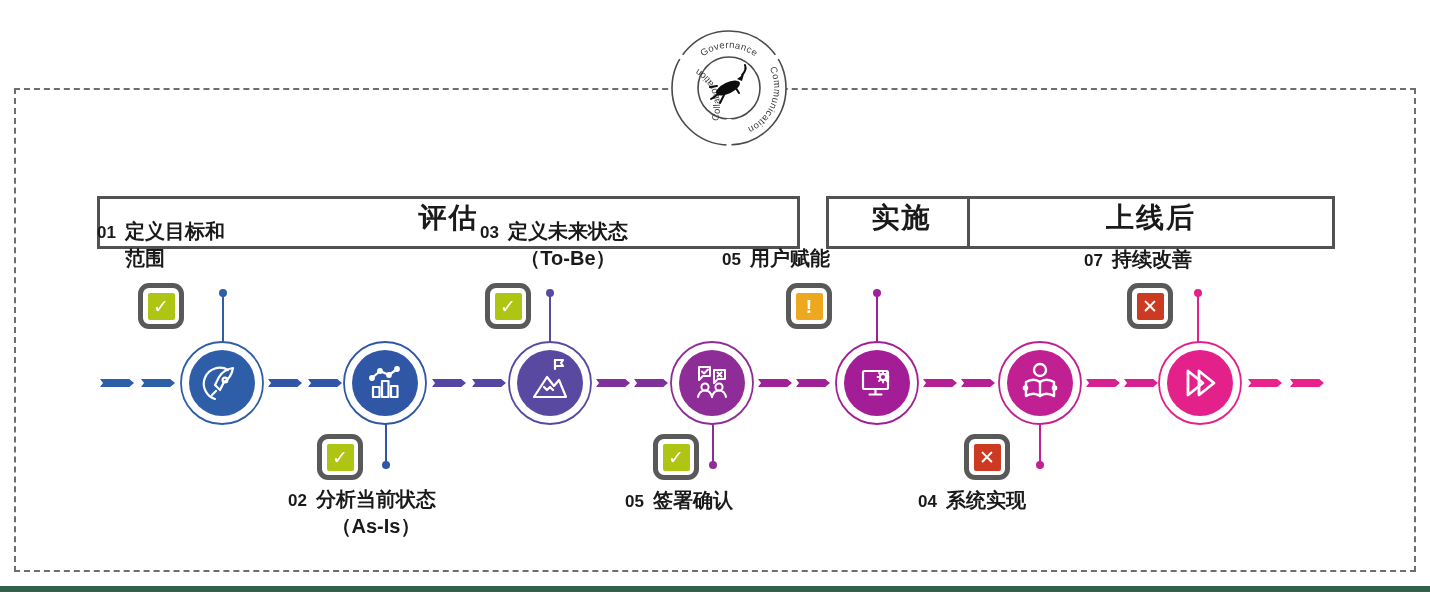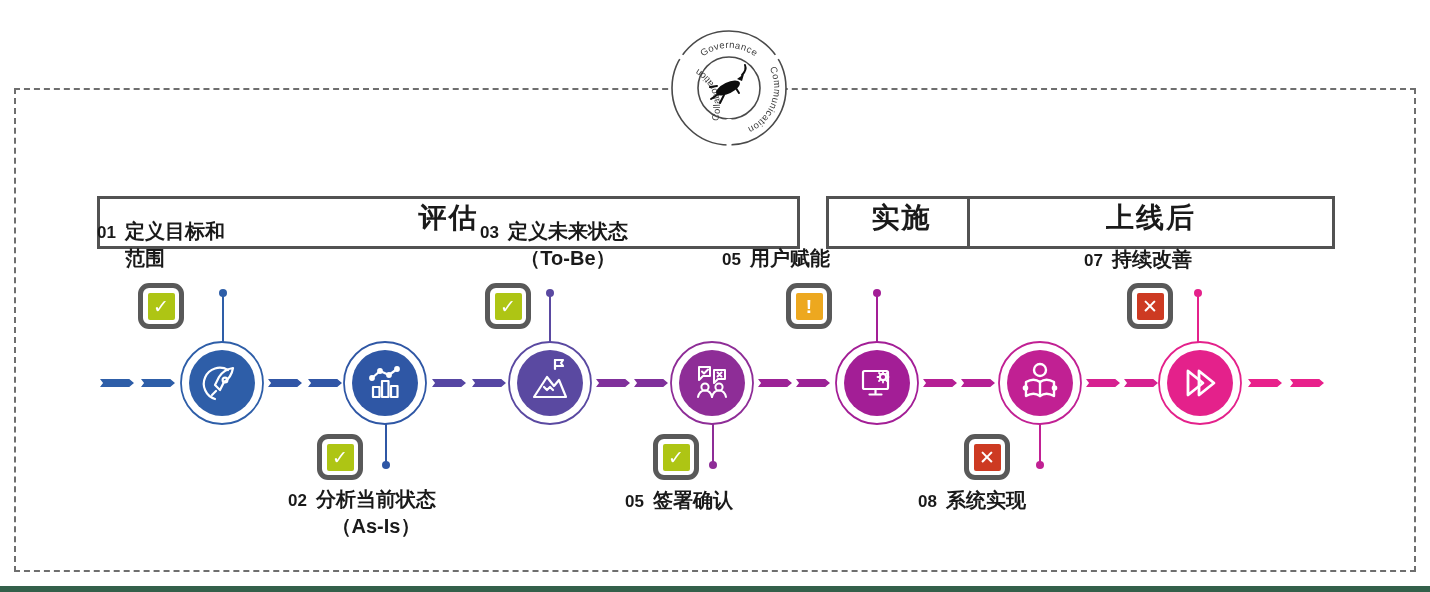--- a/index.html
+++ b/index.html
@@ -280,21 +280,21 @@
       <span style="display:block">签署确认</span>
     </span>
 </div>
 <div class="step-label" style="left:722px;top:245px">
   <span class="num">05</span>
   <span class="txt">
       <span style="display:block">用户赋能</span>
     </span>
 </div>
 <div class="step-label" style="left:918px;top:487px">
-  <span class="num">08</span>
+  <span class="num">04</span>
   <span class="txt">
       <span style="display:block">系统实现</span>
     </span>
 </div>
 <div class="step-label" style="left:1084px;top:246px">
   <span class="num">07</span>
   <span class="txt">
       <span style="display:block">持续改善</span>
     </span>
 </div>

